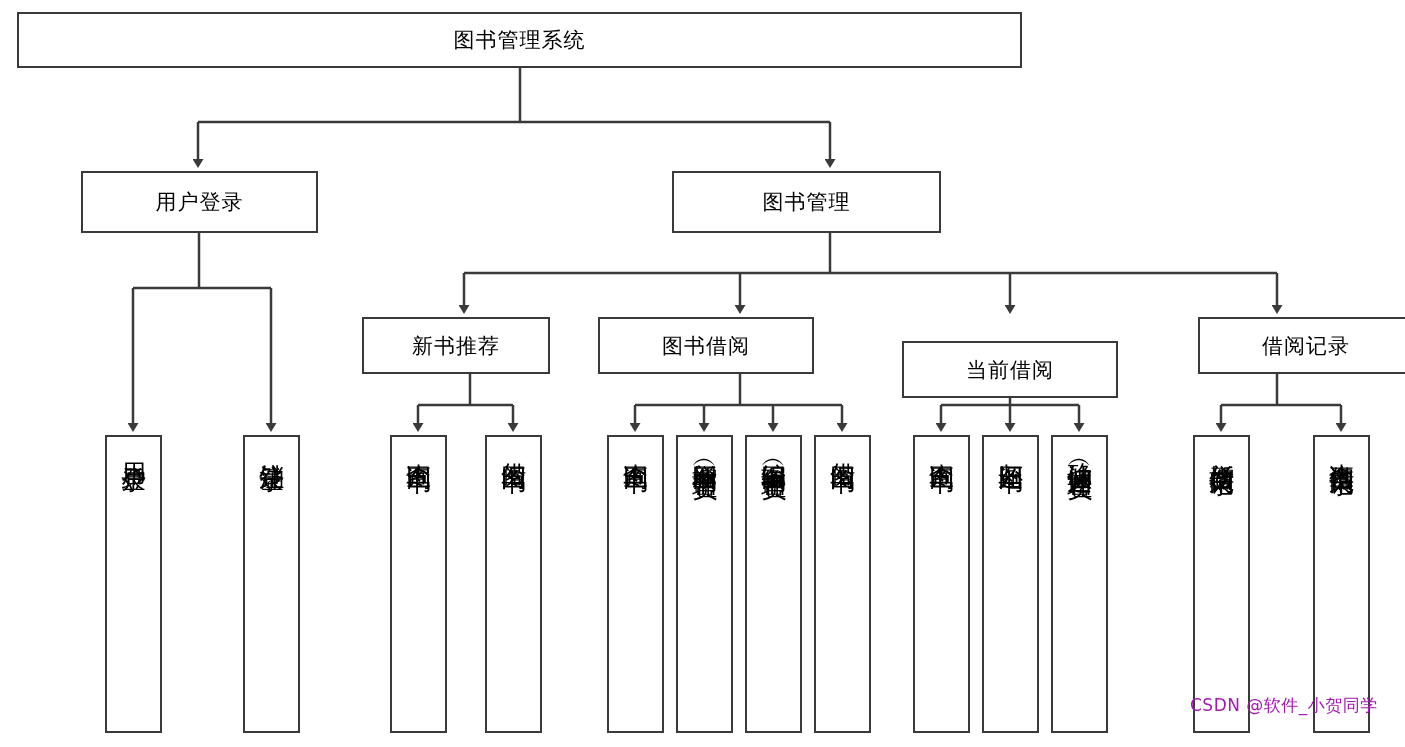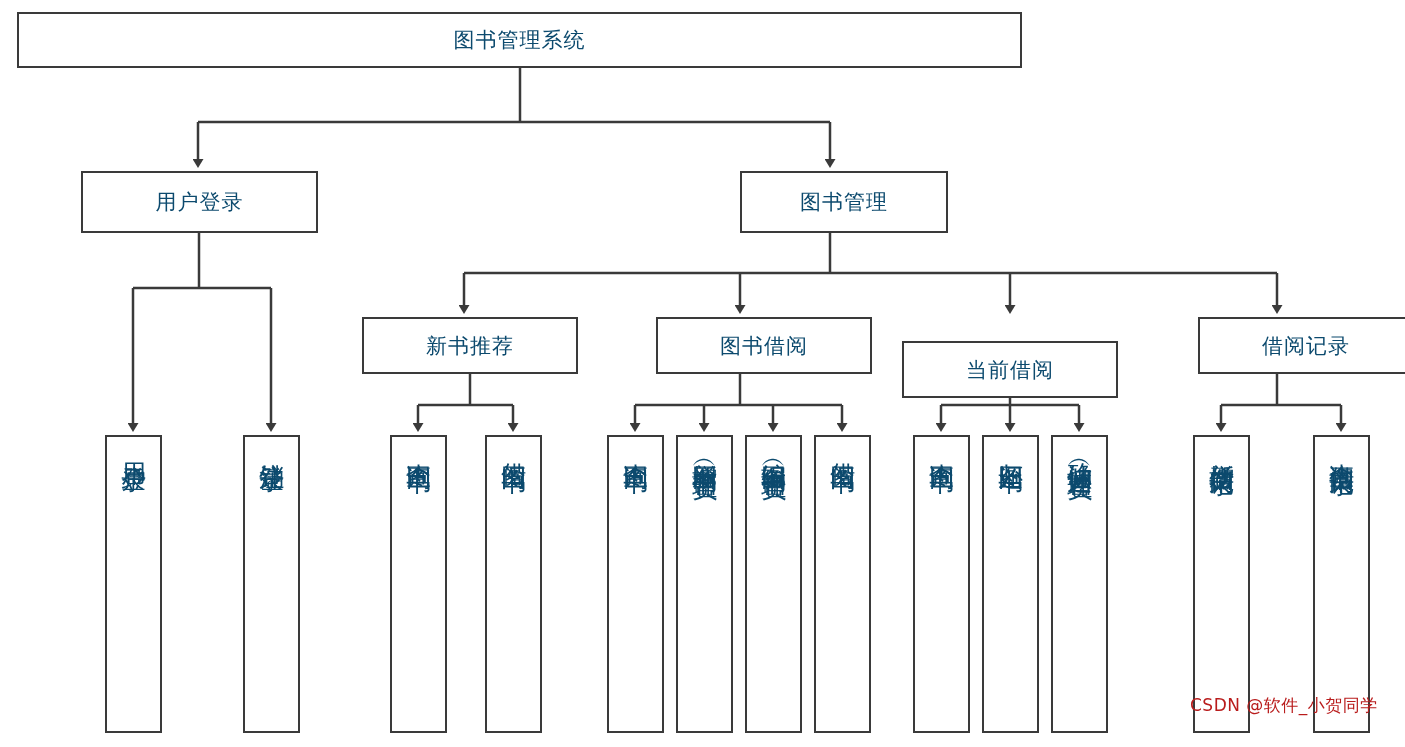--- a/index.html
+++ b/index.html
@@ -24,21 +24,21 @@
     pointer-events: none;
   }
   .node {
     position: absolute;
     box-sizing: border-box;
     background: #ffffff;
     border: 2.5px solid #3a3a3a;
     display: flex;
     align-items: center;
     justify-content: center;
-    color: #0c4a6e;
+    color: #000000;
   }
   .node.h {
     font-size: 21px;
     letter-spacing: 1px;
   }
   .node.v {
     padding-top: 6px;
     align-items: flex-start;
   }
   .node.v .vtext {
@@ -47,21 +47,21 @@
     font-size: 25px;
     line-height: 1.02;
     letter-spacing: 2px;
     white-space: nowrap;
   }
   #watermark {
     position: absolute;
     left: 1190px;
     top: 694px;
     font-size: 17px;
-    color: #b91c1c;
+    color: #a21caf;
     white-space: nowrap;
     letter-spacing: 0.5px;
   }
 </style>
 </head>
 <body>
 
 <div id="canvas">
 
   <svg id="wires" viewBox="0 0 1405 747" xmlns="http://www.w3.org/2000/svg">
@@ -115,28 +115,28 @@
     </g>
   </svg>
 
   <div class="node h" style="left:17px; top:12px; width:1005px; height:56px;">
     <span>图书管理系统</span>
   </div>
 
   <div class="node h" style="left:81px; top:171px; width:237px; height:62px;">
     <span>用户登录</span>
   </div>
-  <div class="node h" style="left:740px; top:171px; width:208px; height:62px;">
+  <div class="node h" style="left:672px; top:171px; width:269px; height:62px;">
     <span>图书管理</span>
   </div>
 
-  <div class="node h" style="left:362px; top:317px; width:216px; height:57px;">
+  <div class="node h" style="left:362px; top:317px; width:188px; height:57px;">
     <span>新书推荐</span>
   </div>
-  <div class="node h" style="left:656px; top:317px; width:216px; height:57px;text-align:right;">
+  <div class="node h" style="left:598px; top:317px; width:216px; height:57px;text-align:right;">
     <span>图书借阅</span>
   </div>
   <div class="node h" style="left:902px; top:317px; width:216px; height:57px;margin-top:24px;">
     <span>当前借阅</span>
   </div>
   <div class="node h" style="left:1170px; top:317px; width:216px; height:57px;margin-left:28px;">
     <span>借阅记录</span>
   </div>
 
   <div class="node v" style="left:105px; top:435px; width:57px; height:298px;">

